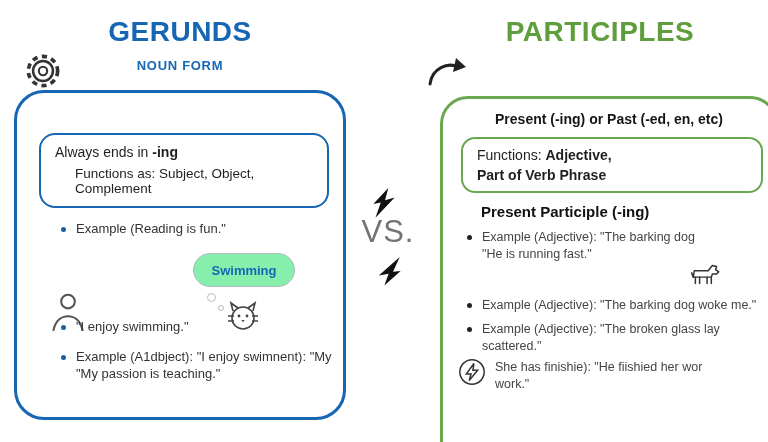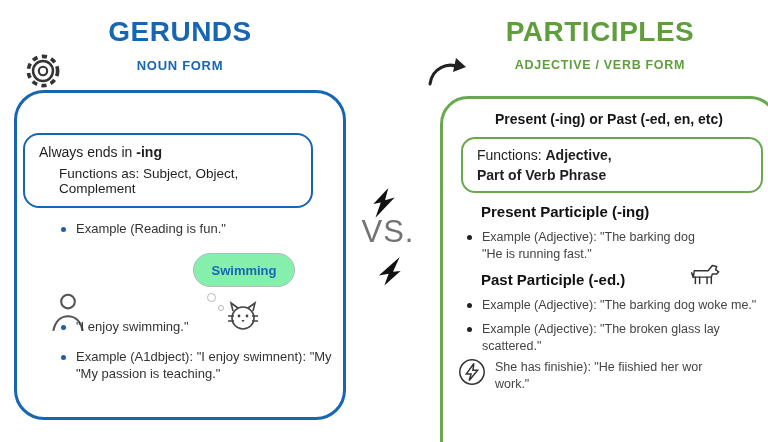--- a/index.html
+++ b/index.html
@@ -20,21 +20,21 @@
   .p-sub   { left:440px; top:58px; width:320px; font-size:12.5px; }
 
   .gear-icon  { left:20px;  top:48px; width:46px; height:46px; }
   .arrow-icon { left:424px; top:54px; width:46px; height:40px; }
 
   
   .g-box { left:14px;  top:90px; width:332px; height:330px; border:3px solid #1766b4; border-radius:30px; }
   .p-box { left:440px; top:96px; width:338px; height:383px; border:3px solid #6aa84f; border-radius:28px; }
 
   
-  .g-rule { left:6px; top:40px; width:290px; border:2.5px solid #1766b4; border-radius:16px; padding:9px 14px 10px; }
+  .g-rule { left:22px; top:40px; width:290px; border:2.5px solid #1766b4; border-radius:16px; padding:9px 14px 10px; }
   .g-rule .l1 { font-size:14px; margin-bottom:6px; }
   .g-rule .l2 { font-size:13.5px;margin-left:20px; }
   .bold { font-weight:bold; }
 
   
   .bullet { display:flex; gap:10px; align-items:flex-start; }
   .dot { flex:0 0 auto; width:5px; height:5px; border-radius:50%; margin-top:6px; }
   .dot-blue  { background:#1a5fa8; }
   .dot-dark  { background:#222; }
   .btext { font-size:13px; line-height:1.3; color:#333; }
@@ -148,21 +148,20 @@
     </svg>
   </span>
   <div class="abs vs">VS.</div>
   <span class="abs bolt-bot">
     <svg width="36" height="32" viewBox="0 0 24 30">
       <path d="M16 0 L2 15 L9 13.5 L4 28 L22 9 L13 11.5 Z" fill="#111"></path>
     </svg>
   </span>
 
   <div class="abs big-title green p-title">PARTICIPLES</div>
-  <div class="abs sub-title green p-sub">ADJECTIVE / VERB FORM</div>
 
   <span class="abs arrow-icon">
     <svg width="46" height="40" viewBox="0 0 46 40">
       <path d="M6 30 C 8 14, 24 8, 34 13" fill="none" stroke="#222" stroke-width="3" stroke-linecap="round"></path>
       <path d="M32 4 L42 13 L29 18 Z" fill="#222"></path>
     </svg>
   </span>
 
   <div class="abs p-box">
 
@@ -176,21 +175,20 @@
     <div class="abs p-h1">Present Participle (-ing)</div>
 
     <div class="abs bullet p-b1">
       <span class="dot dot-dark"></span>
       <span class="btext-sm">
         <span style="display:block">Example (Adjective): "The barking dog</span>
         <span style="display:block">"He is running fast."</span>
       </span>
     </div>
 
-    <div class="abs p-h2">Past Participle (-ed.)</div>
 
     <span class="abs dog-icon">
       <svg width="34" height="28" viewBox="0 0 32 24" fill="none" stroke="#333" stroke-width="1.4" stroke-linejoin="round" stroke-linecap="round">
         <path d="M4 14 L5 8 L18 8 L22 3 L26 4 L25 7 L28 9 L26 11 L22 11 L21 14 Z"></path>
         <path d="M6 14 L6 20 M10 14 L10 20 M17 14 L17 20 M21 14 L21 20"></path>
         <path d="M4 14 L2.5 10"></path>
       </svg>
     </span>
 
     <div class="abs bullet p-b2">

